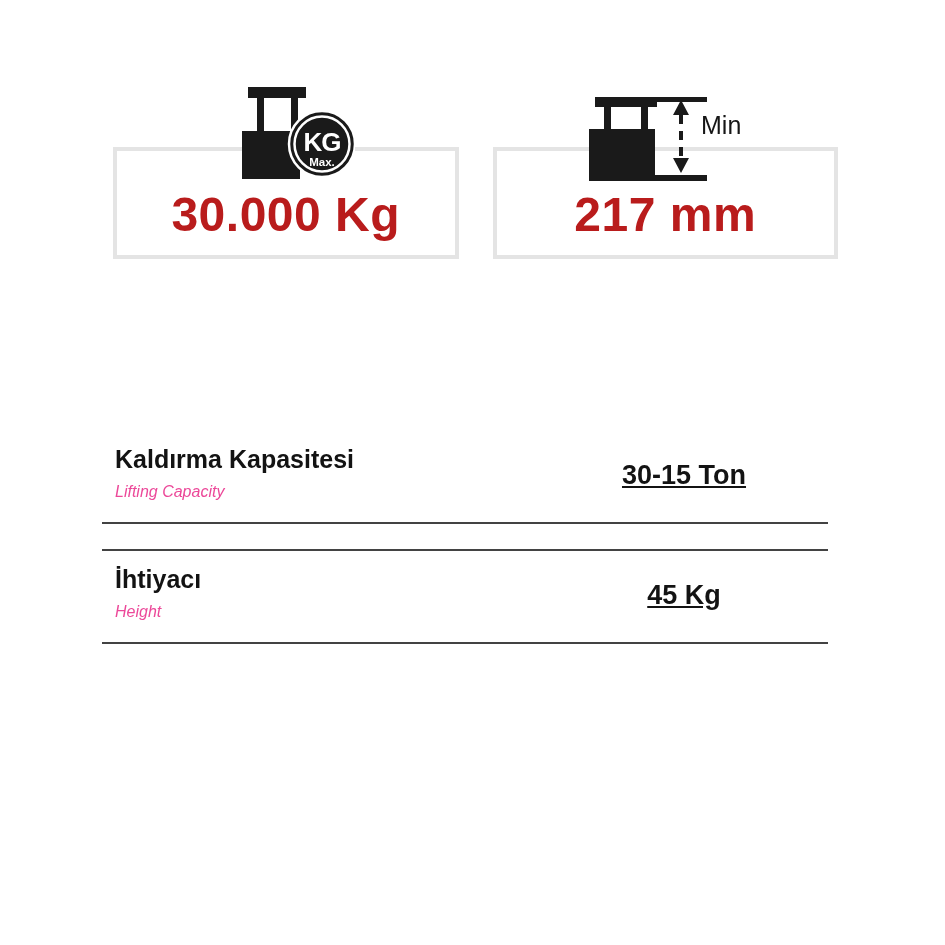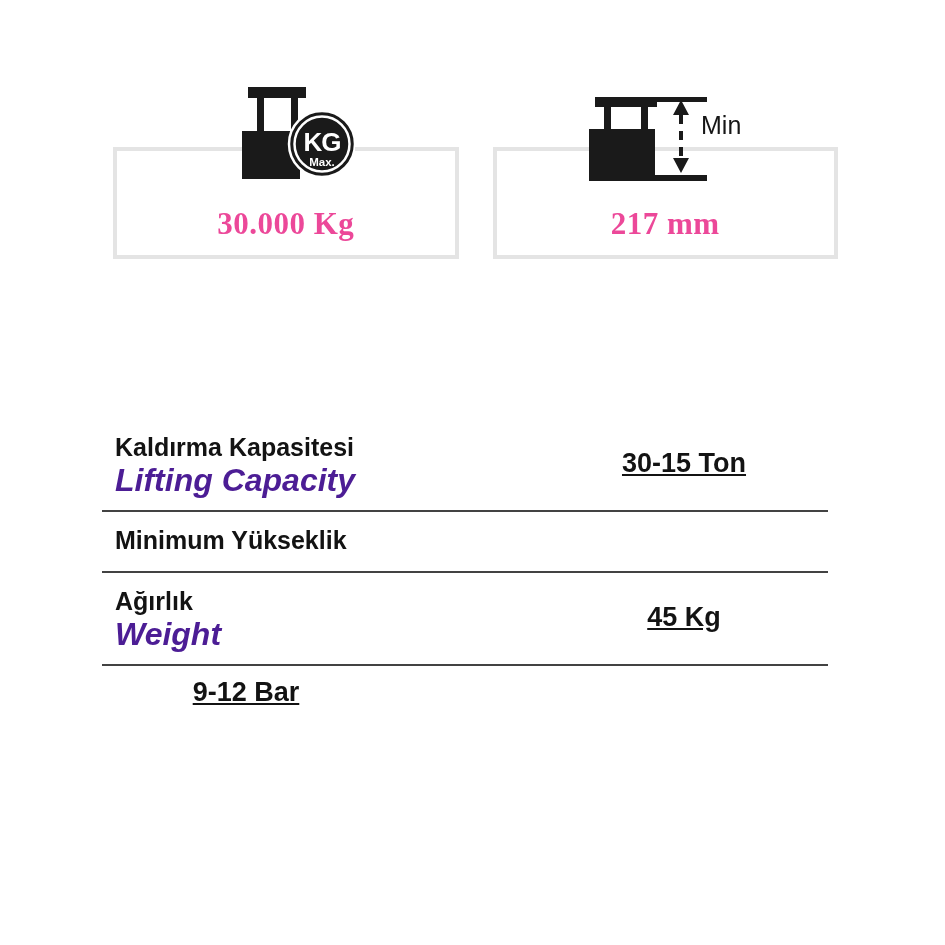--- a/index.html
+++ b/index.html
@@ -25,66 +25,65 @@
     height:91px;
     border:4px solid #e4e4e4;
     background:#ffffff;
     display:flex;
     align-items:flex-end;
     justify-content:center;
     padding-bottom:13px;
     box-sizing:content-box;
   }
   .card-value{
-    font-size:31px;
+    font-size:48px;
     font-weight:600;
     letter-spacing:0.5px;
-    color:#ec4899;
+    color:#b91c1c;
     white-space:nowrap;
-    font-family:Liberation Serif, serif;
   }
   .card-icon{
     position:absolute;
     left:50%;
     display:block;
   }
   .icon-capacity{ width:125px;height:95px; top:-64px; margin-left:-56px; }
   .icon-min{ width:170px;height:92px; top:-54px;  margin-left:-80px; }
   .icon-max{ width:170px;height:112px; top:-74px; margin-left:-80px; }
   .badge-kg{ font-weight:bold; font-size:26px; letter-spacing:-1px; }
   .badge-max{ font-weight:bold; font-size:11.5px; }
   .arrow-label{ font-size:25px; font-weight:500; }
   
   .spec-table{
     position:absolute;
-    left:102px;top:419px;
+    left:102px;top:431px;
     width:726px;
   }
   .spec-row{
     display:flex;
     align-items:center;
     padding:11px 0 14px 0;
     border-bottom:2px solid #434343;
   }
   .spec-row:last-child{ border-bottom:none; }
   .spec-labels{
     flex:1;
     padding-left:13px;
   }
   .spec-label-tr{
     font-size:25px;
     font-weight:bold;
     color:#131313;
     line-height:34px;
   }
   .spec-label-en{
-    font-size:32px;
+    font-size:16px;
     font-style:italic;
-    font-weight:700;
-    color:#4c1d95;
+    font-weight:400;
+    color:#ec4899;
     line-height:32px;
   }
   .spec-value{
     width:288px;
     text-align:center;
     font-size:27px;
     font-weight:bold;
     color:#131313;
     text-decoration:underline;
   }
@@ -136,32 +135,30 @@
     <div class="spec-row">
       <div class="spec-labels">
         <div class="spec-label-tr">Kaldırma Kapasitesi</div>
         <div class="spec-label-en">Lifting Capacity</div>
       </div>
       <div class="spec-value">30-15 Ton</div>
     </div>
 
     <div class="spec-row">
       <div class="spec-labels">
-        <div class="spec-label-tr">Minimum Yükseklik</div>
       </div>
     </div>
 
 
     <div class="spec-row">
       <div class="spec-labels">
-        <div class="spec-label-tr">Ağırlık</div>
-        <div class="spec-label-en">Weight</div>
+        <div class="spec-label-tr">İhtiyacı</div>
+        <div class="spec-label-en">Height</div>
       </div>
       <div class="spec-value">45 Kg</div>
     </div>
 
     <div class="spec-row">
-      <div class="spec-value">9-12 Bar</div>
     </div>
 
   </div>
 
 </div>
 
 </body></html>

